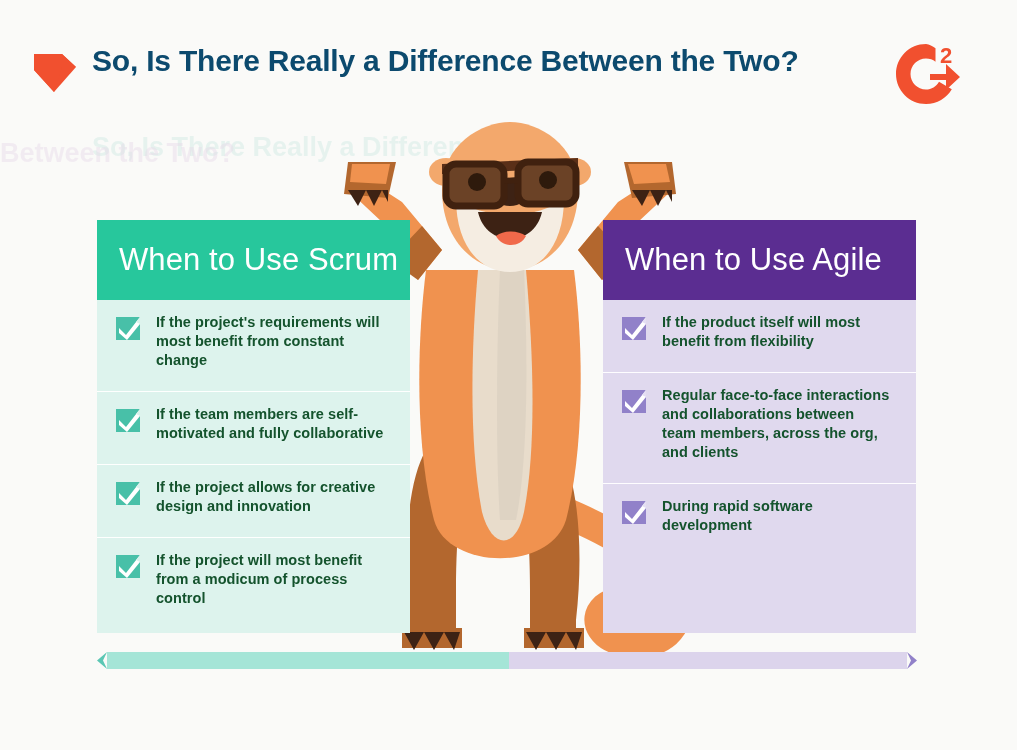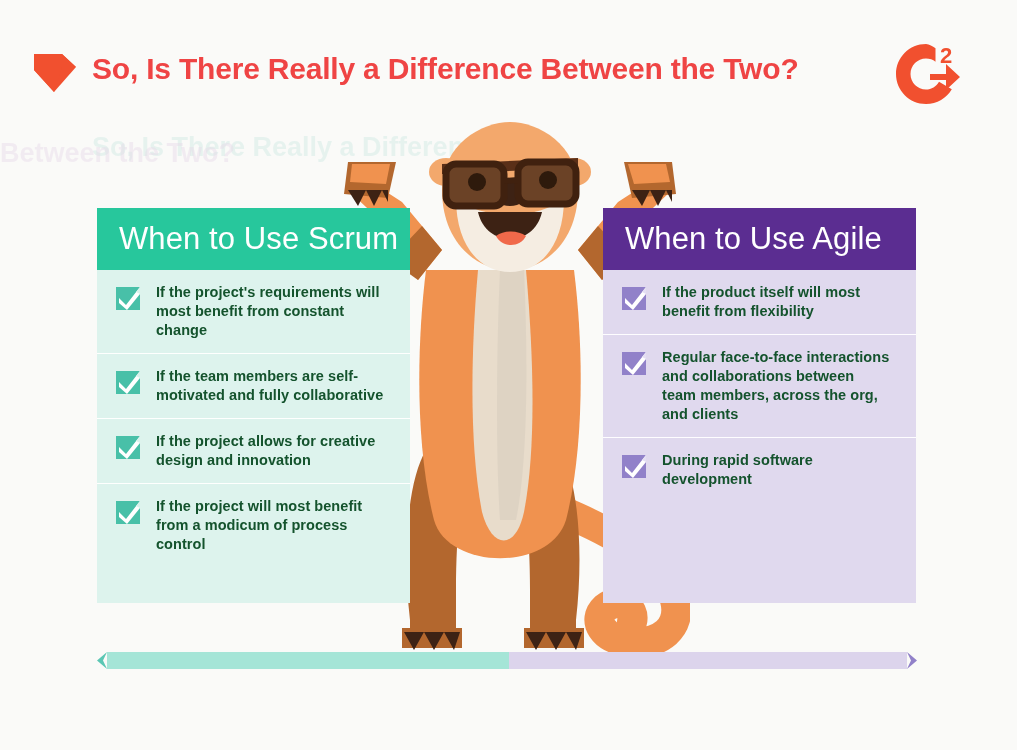--- a/index.html
+++ b/index.html
@@ -8,46 +8,46 @@
     background:#FAFAF8;
     font-family:"Liberation Sans", sans-serif;
     position:relative;
   }
   #stage { position:absolute; inset:0; width:1017px; height:750px; }
 
   
   .header { position:absolute; left:0; top:0; width:1017px; height:130px; }
   .marker-icon { position:absolute; left:32px; top:50px; width:46px; height:44px; }
   .page-title {
-    position:absolute; left:92px; top:52px;
+    position:absolute; left:92px; top:44px;
     font-size:30px; font-weight:700; letter-spacing:-0.2px;
-    color:#ef4444; white-space:nowrap;
+    color:#0c4a6e; white-space:nowrap;
   }
   .title-ghost {
     position:absolute; left:92px; top:132px;
     font-size:27px; font-weight:700; white-space:nowrap;
     color:#CFE9E4; opacity:.45;
   }
   .title-ghost.b { left:0px; top:138px; color:#E6D7E8; opacity:.40; }
   .g2-logo { position:absolute; right:55px; top:38px; width:72px; height:72px; }
 
   
   .panel { position:absolute; }
   .panel-head {
-    height:62px; display:flex; align-items:center;
+    height:80px; display:flex; align-items:center;
     padding-left:22px; color:#ffffff;
-    font-size:31px; font-weight:400; letter-spacing:0.1px;
+    font-size:31px; font-weight:400; letter-spacing:0.1px;margin-top:12px;
   }
   .panel-body { padding:0; }
   .item {
     display:flex; align-items:flex-start;
     padding:13px 16px 13px 18px;
     min-height:40px;
   }
-  .item + .item { border-top:1px solid rgba(255,255,255,0.95); }
+  .item + .item { border-top:1px solid rgba(255,255,255,0.95);margin-top:8px; }
   .cb { flex:0 0 auto; width:28px; height:28px; margin-right:13px; margin-top:1px; position:relative; }
   .item-text {
     font-size:14.5px; line-height:19px; color:#14532d;
     font-weight:600; letter-spacing:0.05px; white-space:pre-line;
   }
 
   
   #panel-scrum { left:97px; top:208px; width:313px; }
   #panel-scrum .panel-head { background:#27C79C; }
   #panel-scrum .panel-body { background:#DDF3ED; min-height:333px; }

